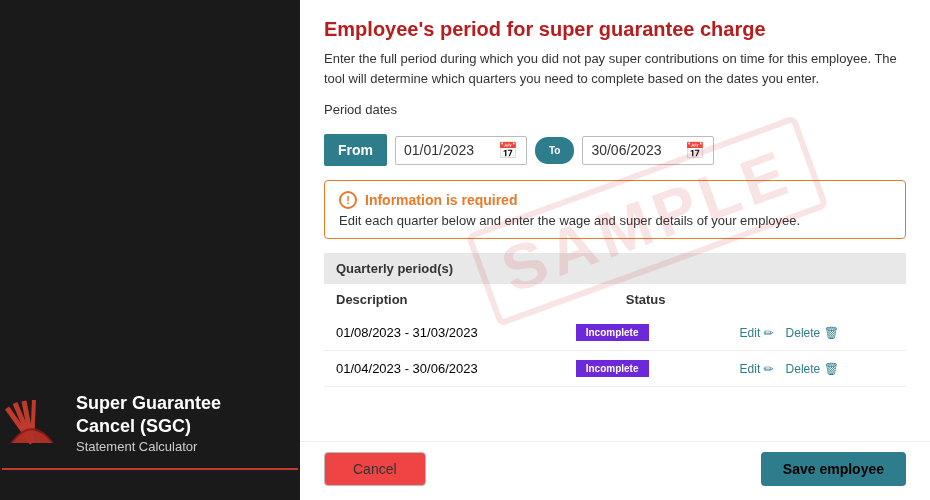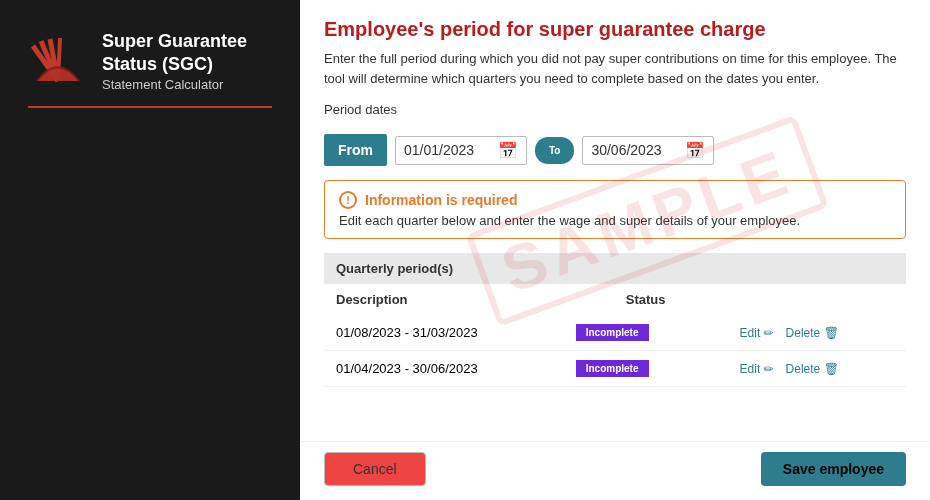--- a/index.html
+++ b/index.html
@@ -13,22 +13,23 @@
     }
 
     
     .sidebar {
       width: 300px;
       min-width: 300px;
       background: #1a1a1a;
       display: flex;
       flex-direction: column;
       align-items: flex-start;
-      padding: 30px 28px;
+      padding: 30px 2px;
       position: relative;
+      justify-content: flex-end;
     }
 
     .logo-area {
       display: flex;
       align-items: center;
       gap: 14px;
     }
 
     .logo-icon {
       width: 60px;
@@ -325,21 +326,21 @@
       <line x1="30" y1="50" x2="13" y2="10" stroke="#c0392b" stroke-width="5"></line>
       <line x1="30" y1="50" x2="22" y2="8" stroke="#c0392b" stroke-width="5"></line>
       <line x1="30" y1="50" x2="32" y2="7" stroke="#c0392b" stroke-width="4"></line>
 
       <path d="M8 50 Q30 20 52 50 Z" fill="#8b1a1a" opacity="0.85"></path>
       <path d="M10 50 Q30 25 50 50 Z" fill="#c0392b" opacity="0.7"></path>
     </svg>
     <div class="logo-text">
       <span class="logo-title">
         <span>Super Guarantee</span><br>
-        <span>Status (SGC)</span>
+        <span>Cancel (SGC)</span>
       </span>
       <span class="logo-subtitle">Statement Calculator</span>
     </div>
   </div>
   <div class="sidebar-divider"></div>
 </div>
 
 <div class="main">
   <div class="content-area">
 

